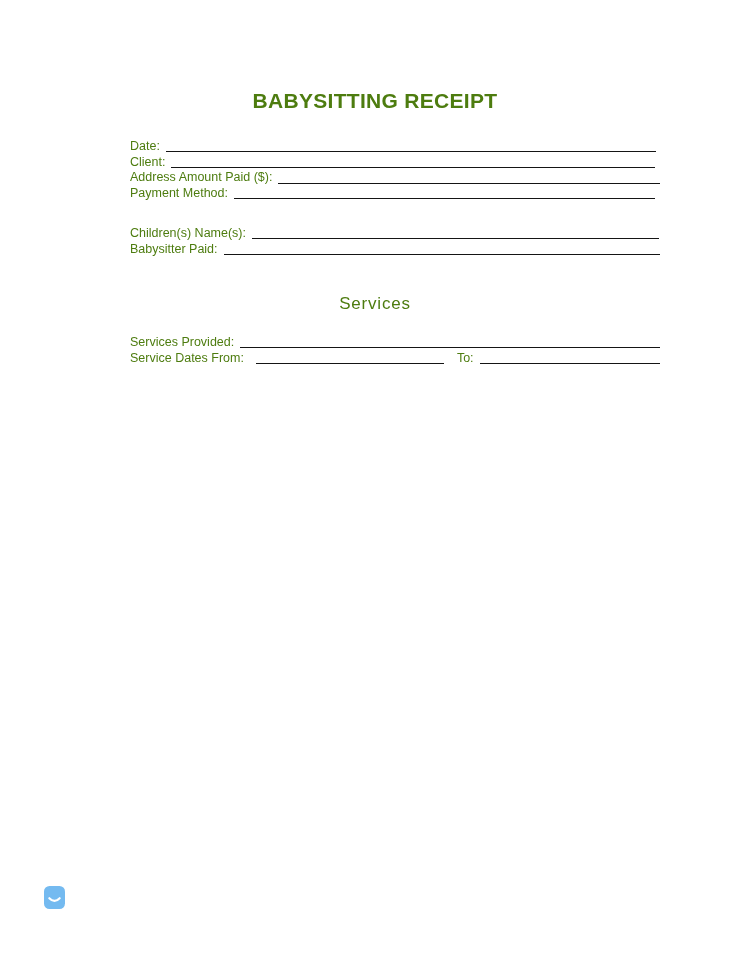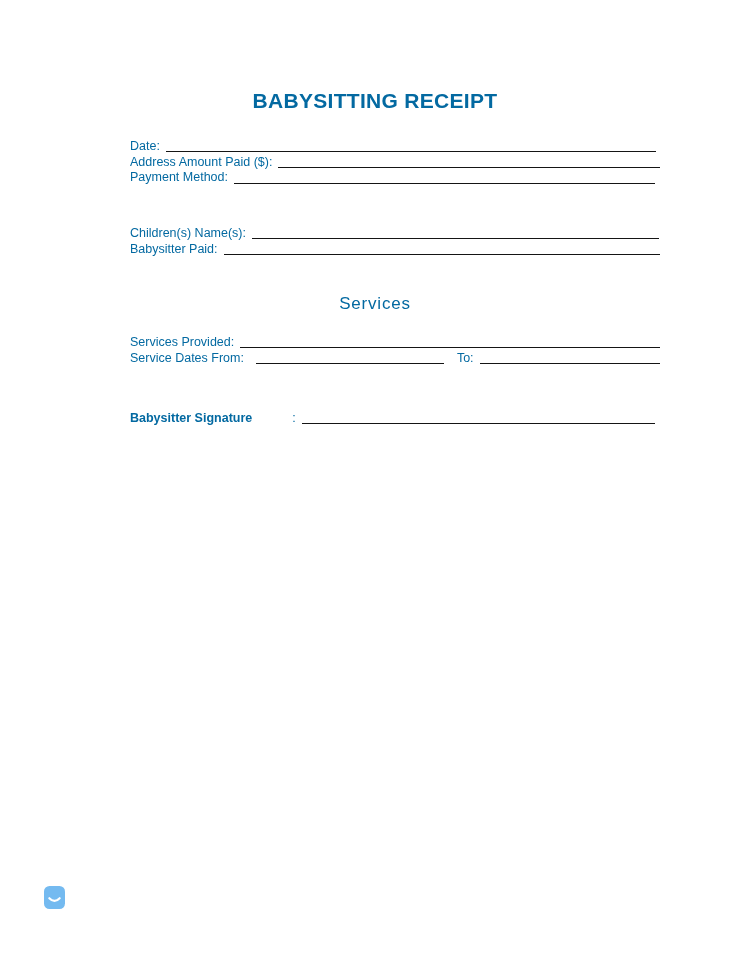--- a/index.html
+++ b/index.html
@@ -3,21 +3,21 @@
 <meta charset="utf-8">
 <style>
   html, body { margin: 0; padding: 0; background: #ffffff; }
   .page {
     position: relative;
     width: 750px;
     height: 971px;
     background: #ffffff;
     font-family: "Liberation Sans", sans-serif;
     font-size: 12.5px;
-    color: #0369a1;
+    color: #4d7c0f;
     overflow: hidden;
   }
   .doc-title {
     position: absolute;
     top: 89px;
     left: 0;
     right: 0;
     text-align: center;
     font-size: 21px;
     font-weight: 700;
@@ -77,20 +77,24 @@
 <div class="page">
 
   <div class="doc-title">BABYSITTING RECEIPT</div>
 
   <div class="field-block block-info">
     <div class="frow">
       <span class="lbl">Date:</span>
       <span class="fill-line" style="margin-right:4px"></span>
     </div>
     <div class="frow">
+      <span class="lbl">Client:</span>
+      <span class="fill-line" style="margin-right:5px"></span>
+    </div>
+    <div class="frow">
       <span class="lbl">Address Amount Paid ($):</span>
       <span class="fill-line"></span>
     </div>
     <div class="frow">
       <span class="lbl">Payment Method:</span>
       <span class="fill-line" style="margin-right:5px"></span>
     </div>
   </div>
 
   <div class="field-block block-party">
@@ -112,26 +116,20 @@
       <span class="fill-line"></span>
     </div>
     <div class="frow">
       <span class="lbl">Service Dates From:</span>
       <span class="fill-line fixed" style="width:188px; margin-left:12px"></span>
       <span class="lbl" style="margin-left:13px">To:</span>
       <span class="fill-line"></span>
     </div>
   </div>
 
-  <div class="field-block block-signature">
-    <div class="frow">
-      <span class="lbl bold">Babysitter Signature</span><span class="lbl">:</span>
-      <span class="fill-line" style="margin-right:5px"></span>
-    </div>
-  </div>
 
   <div class="logo">
     <svg width="21" height="23" viewBox="0 0 21 23" xmlns="http://www.w3.org/2000/svg">
       <rect x="0" y="0" width="21" height="23" rx="5.5" fill="#74baf0"></rect>
       <path d="M5.3 12.2 Q10.5 17.6 15.7 12.2" stroke="#ffffff" stroke-width="2.1" fill="none" stroke-linecap="round"></path>
     </svg>
   </div>
 
 </div>
 

